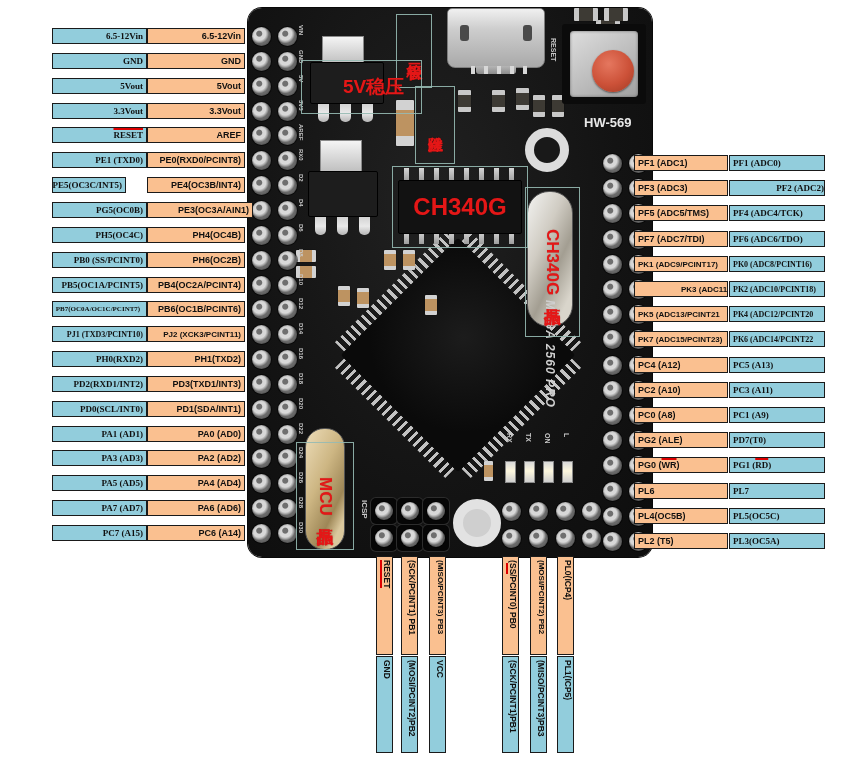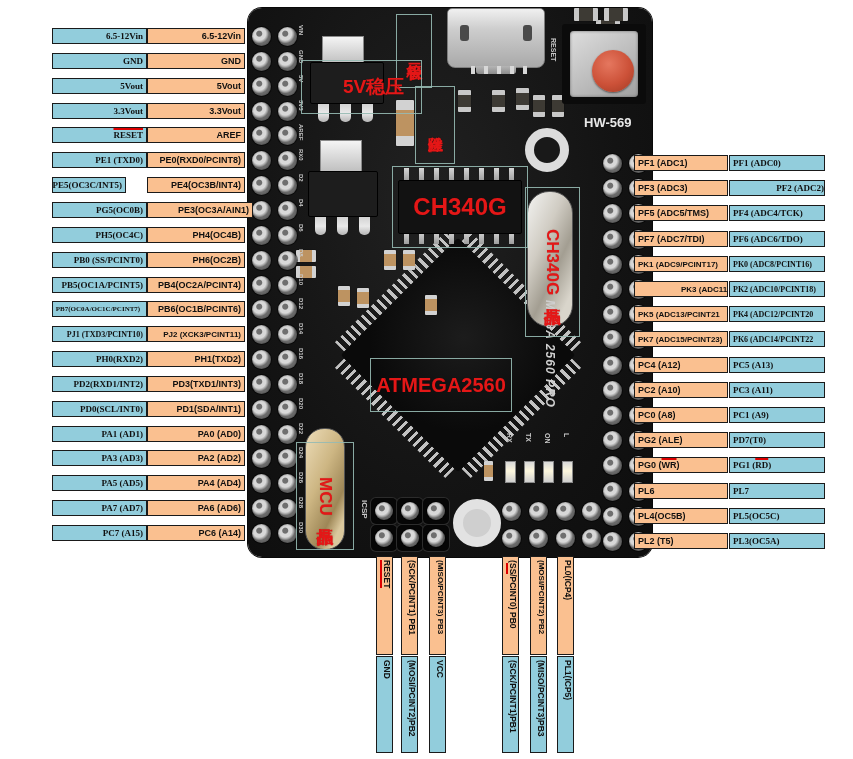--- a/index.html
+++ b/index.html
@@ -145,23 +145,20 @@
   </div>
   <div class="abox" style="left:301px;top:60px;width:95px;height:52px;padding-left:24px;">
     <span class="ared" style="font-size:19px;">5V稳压</span>
   </div>
   <div class="abox" style="left:392px;top:166px;width:134px;height:80px;">
     <span class="ared" style="font-size:24px;">CH340G</span>
   </div>
   <div class="abox" style="left:525px;top:187px;width:53px;height:148px;">
     <span class="ared vtext" style="font-size:17px;">CH340G晶振</span>
   </div>
-  <div class="abox" style="left:370px;top:358px;width:140px;height:52px;">
-    <span class="ared" style="font-size:20px;">ATMEGA2560</span>
-  </div>
   <div class="abox" style="left:296px;top:442px;width:56px;height:106px;">
     <span class="ared vtext" style="font-size:17px;">MCU晶振</span>
   </div>
 
 <div class="lbl cyan ralign serif" style="left: 52px; top: 28px; width: 95px;">
       <span>6.5-12Vin</span>
     </div>
     <div class="lbl orange ralign" style="left: 147px; top: 28px; width: 98px;">
       <span>6.5-12Vin</span>
     </div>

